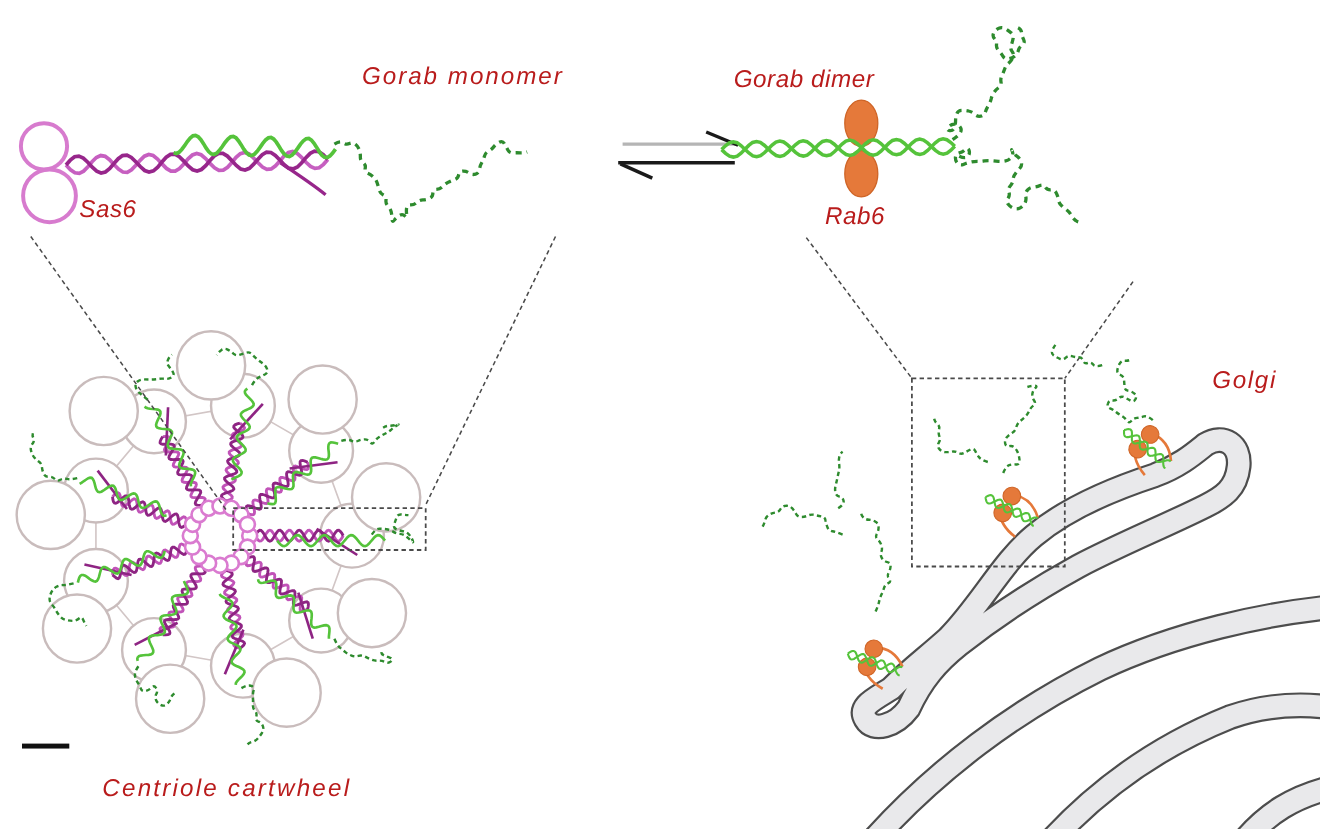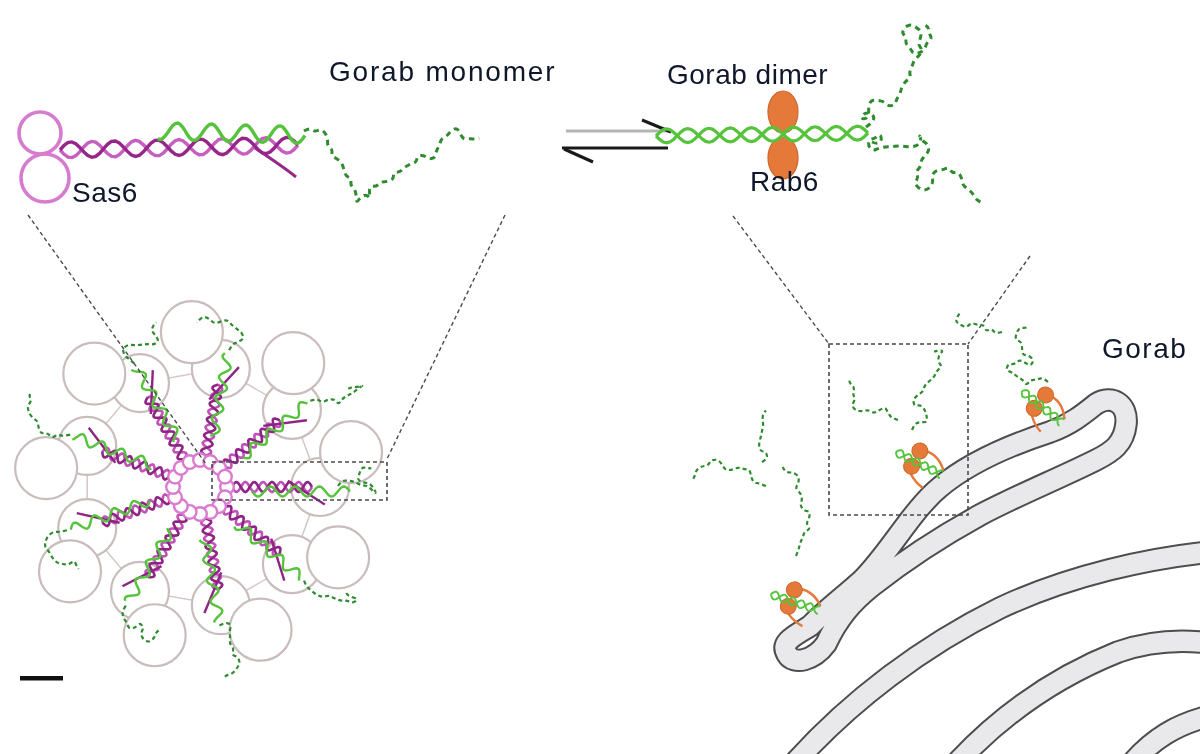--- a/index.html
+++ b/index.html
@@ -1,23 +1,23 @@
 <!DOCTYPE html>
 <html><head>
 <meta charset="utf-8">
 <style>
   html,body{margin:0;padding:0;background:#fff;}
   #figure{position:relative;width:1200px;height:754px;background:#fff;overflow:hidden;
           font-family:"Liberation Sans", sans-serif;}
   #scene{position:absolute;left:0;top:0;}
-  .lbl{position:absolute;white-space:nowrap;font-size:28px;color:#0f172a;letter-spacing:1.2px;}
+  .lbl{position:absolute;white-space:nowrap;font-size:22px;color:#b91c1c;letter-spacing:1.2px;font-style:italic;}
   .lbl-monomer{left:329px;top:56px;letter-spacing:1.8px;}
   .lbl-sas6{left:72px;top:177px;letter-spacing:.5px;}
   .lbl-dimer{left:667px;top:59px;letter-spacing:.5px;}
-  .lbl-rab6{left:750px;top:166px;letter-spacing:.5px;}
+  .lbl-rab6{left:750px;top:184px;letter-spacing:.5px;}
   .lbl-golgi{left:1102px;top:333px;letter-spacing:1.5px;}
   .lbl-cartwheel{left:93px;top:704px;letter-spacing:2px;}
 </style>
 </head>
 <body>
 
 <div id="figure">
   <svg id="scene" width="1200" height="754" viewBox="0 0 1200 754">
       <g>
         <path d="M 810,626 C 828,608 842,598 862,580 C 890,552 912,510 940,487 C 970,462 1010,445 1050,432 C 1072,424 1086,412 1096,404 C 1112,394 1128,404 1126,424 C 1124,444 1112,452 1096,460 C 1060,478 1020,494 980,515 C 940,537 905,560 872,586 C 852,602 838,618 826,644 C 814,660 794,666 787,654 C 780,642 794,636 810,626 Z" fill="none" stroke="#4d4d4d" stroke-width="23.5"></path>
@@ -201,14 +201,15 @@
         <path d="M872.0,142.0Q877.9,144.6 880.0,142.1Q882.0,139.6 880.9,136.5Q879.7,133.5 877.5,135.9Q875.3,138.3 872.1,139.0Q869.0,139.7 868.6,142.9Q868.3,146.2 870.6,148.5Q872.8,150.8 875.8,149.5Q878.8,148.2 882.0,147.5Q885.1,146.7 888.4,146.7Q891.6,146.8 894.8,146.3Q898.0,145.8 901.3,146.1Q904.5,146.4 907.7,146.7Q911.0,147.0 914.2,146.3Q917.3,145.6 919.4,143.1Q921.5,140.6 920.3,137.6Q919.0,134.6 920.5,137.5Q922.0,140.4 924.7,142.2Q927.4,144.0 928.4,147.1Q929.4,150.2 927.3,152.7Q925.2,155.2 923.2,157.7Q921.1,160.2 920.9,163.5Q920.6,166.7 918.4,169.1Q916.2,171.5 917.2,174.6Q918.2,177.6 916.4,180.4Q914.6,183.1 916.6,185.6Q918.6,188.2 921.6,189.4Q924.6,190.6 927.5,189.0Q930.4,187.5 931.8,184.6Q933.2,181.6 932.5,178.5Q931.9,175.3 934.0,172.8Q936.1,170.3 939.3,170.1Q942.6,169.9 945.5,168.6Q948.5,167.3 950.3,170.1Q952.0,172.8 955.3,172.6Q958.5,172.3 960.1,175.2Q961.7,178.0 962.1,181.2Q962.5,184.5 964.8,186.7Q967.2,188.9 969.8,190.9Q972.4,192.8 973.9,195.7Q975.4,198.6 978.0,200.5Q980.6,202.5 983.8,201.9" fill="none" stroke="#2e8b2e" stroke-width="3" stroke-dasharray="5.5 4.5"></path>
       </g>
       <g>
         <rect x="20" y="676" width="43" height="4.5" fill="#111111"></rect>
       </g>
     </svg>
   <div class="lbl lbl-monomer">Gorab monomer</div>
   <div class="lbl lbl-sas6">Sas6</div>
   <div class="lbl lbl-dimer">Gorab dimer</div>
   <div class="lbl lbl-rab6">Rab6</div>
-  <div class="lbl lbl-golgi">Gorab</div>
+  <div class="lbl lbl-golgi">Golgi</div>
+  <div class="lbl lbl-cartwheel">Centriole cartwheel</div>
 </div>
 
 </body></html>

